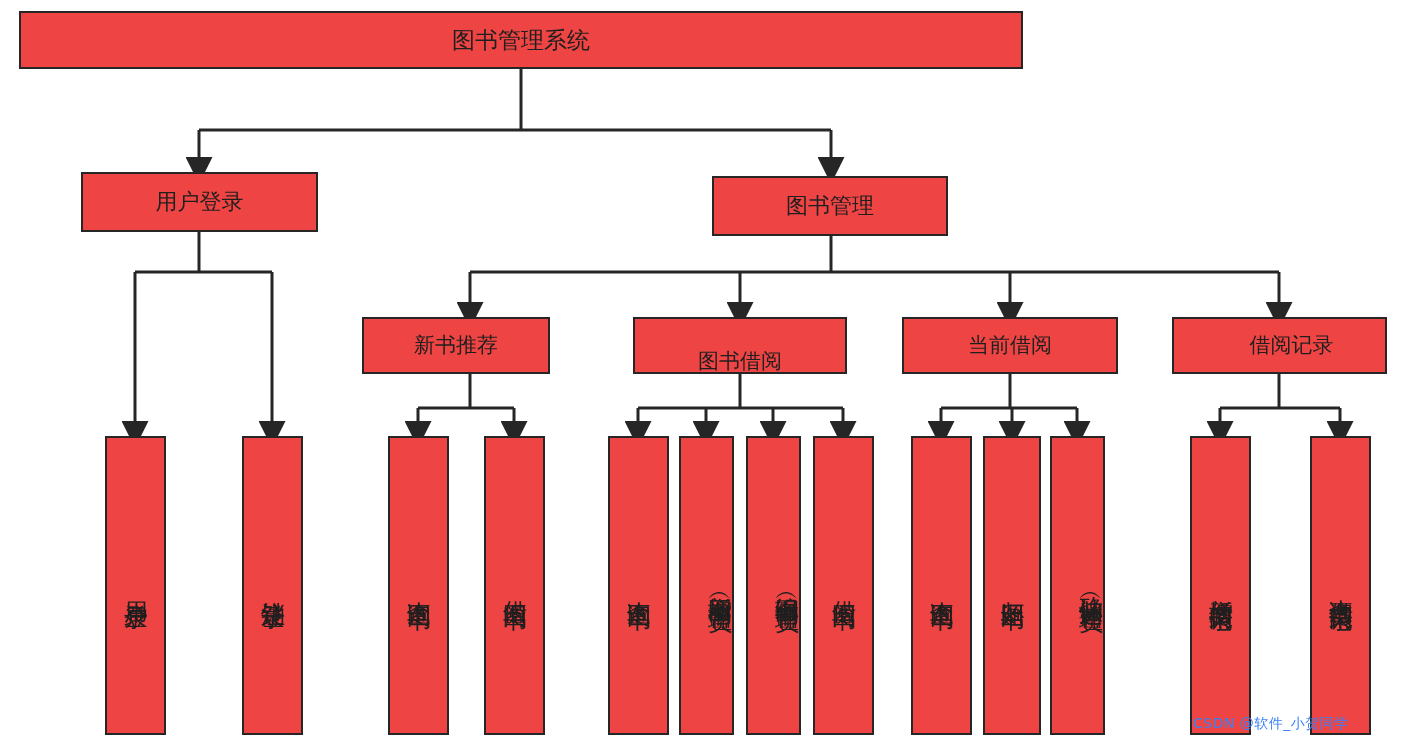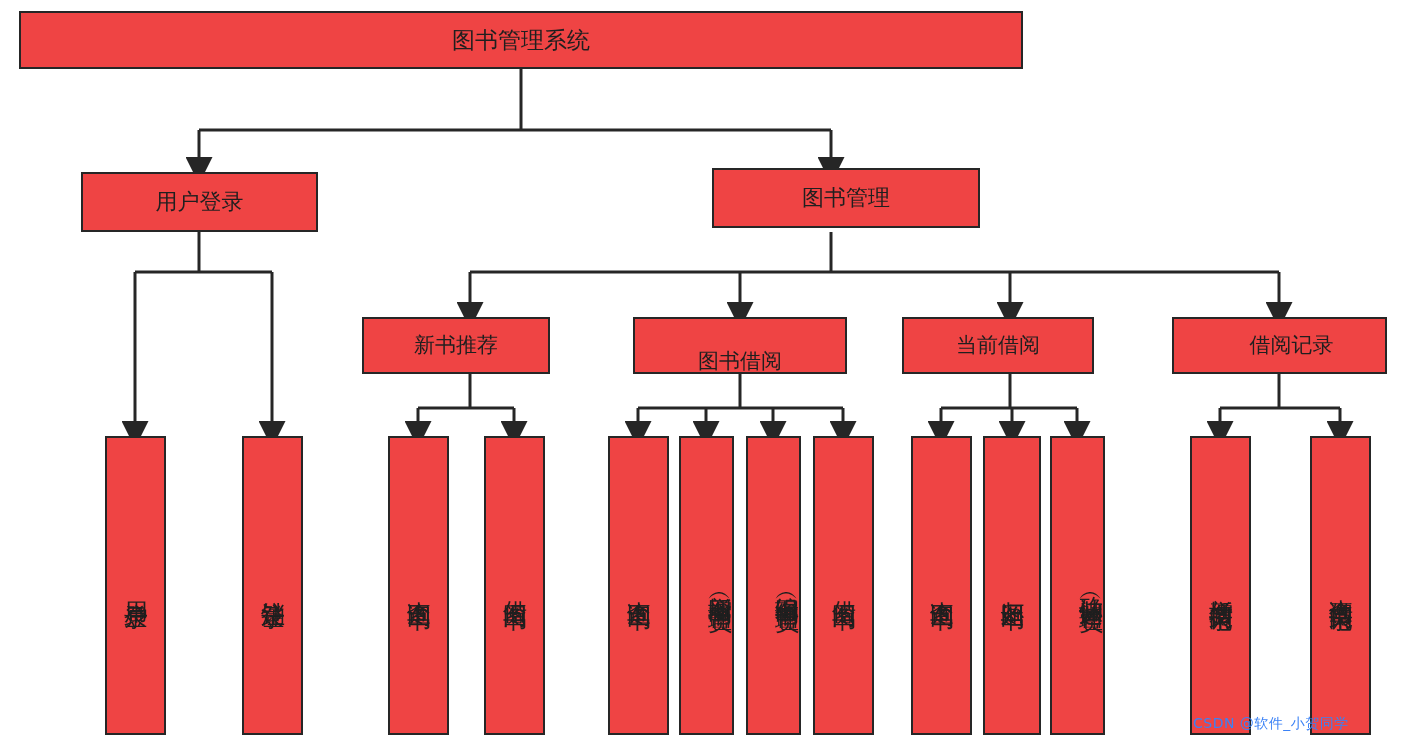--- a/index.html
+++ b/index.html
@@ -126,31 +126,31 @@
     </g>
   </svg>
 
   <div class="node root" style="left: 19px; top: 11px; width: 1004px; height: 58px;">
     <span class="label">图书管理系统</span>
   </div>
 
   <div class="node lvl2" style="left: 81px; top: 172px; width: 237px; height: 60px;">
     <span class="label">用户登录</span>
   </div>
-  <div class="node lvl2" style="left: 712px; top: 168px; width: 268px; height: 60px;">
+  <div class="node lvl2" style="left: 712px; top: 176px; width: 236px; height: 60px;">
     <span class="label">图书管理</span>
   </div>
 
   <div class="node lvl3" style="left: 362px; top: 317px; width: 188px; height: 57px;">
     <span class="label">新书推荐</span>
   </div>
   <div class="node lvl3" style="left: 633px; top: 317px; width: 214px; height: 57px; align-items: flex-end;">
     <span class="label">图书借阅</span>
   </div>
-  <div class="node lvl3" style="left: 902px; top: 317px; width: 192px; height: 57px;">
+  <div class="node lvl3" style="left: 902px; top: 317px; width: 216px; height: 57px;">
     <span class="label">当前借阅</span>
   </div>
   <div class="node lvl3" style="left: 1172px; top: 317px; width: 215px; height: 57px; padding-left: 24px;">
     <span class="label">借阅记录</span>
   </div>
 
   <div class="node leaf" style="left: 105px; top: 436px; width: 61px; height: 299px;">
     <span class="label">用户登录</span>
   </div>
   <div class="node leaf" style="left: 242px; top: 436px; width: 61px; height: 299px;">

